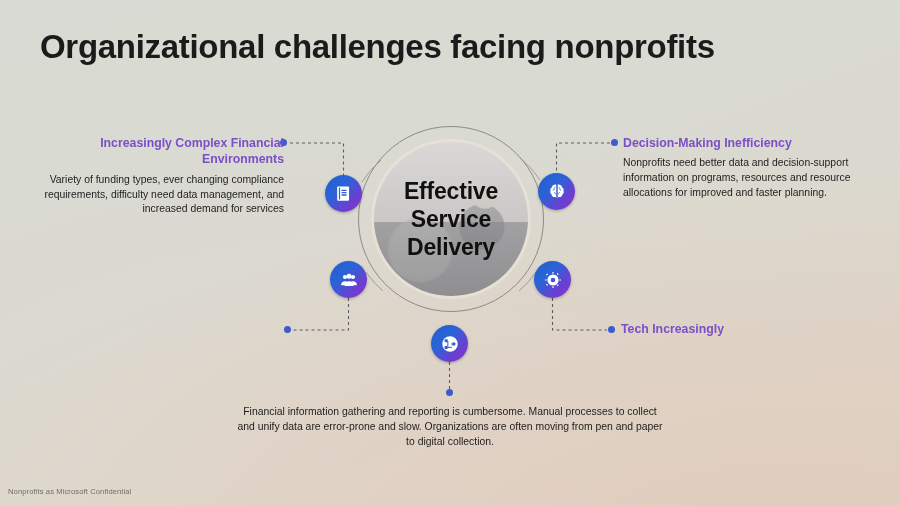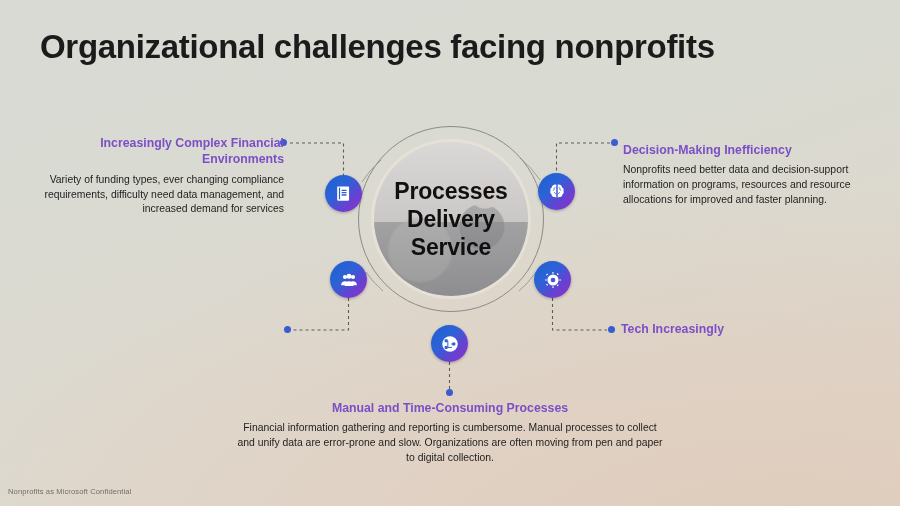--- a/index.html
+++ b/index.html
@@ -85,21 +85,21 @@
     color:#7b4fc6;font-size:12.3px;font-weight:700;line-height:1.34;
   }
   .bd{
     color:#1e1e1e;font-size:10.4px;line-height:1.42;margin-top:5px;
   }
   .t-right{text-align:right;}
   .t-left{text-align:left;}
   .t-center{text-align:center;}
 
   #b-tl{left:16px;top:135px;width:268px;}
-  #b-tr{left:623px;top:135px;width:240px;margin-top:7px;}
+  #b-tr{left:623px;top:135px;width:240px;}
   #b-bl{left:20px;top:321px;width:264px;}
   #b-br{left:621px;top:321px;width:240px;}
   #b-b {left:235px;top:400px;width:430px;}
 
   #footer{
     position:absolute;left:8px;top:487px;
     font-size:7.6px;color:#6f6f6a;letter-spacing:0.1px;
   }
 </style>
 </head>
@@ -136,23 +136,23 @@
   <div class="dot" style="left:284px;top:326px;"></div>
   <div class="dot" style="left:608px;top:326px;"></div>
   <div class="dot" style="left:446px;top:389px;"></div>
 
   <div id="ring"></div>
   <div id="photo-wrap">
     <div id="photo"></div>
   </div>
   <div id="center-label">
     <div>
-      <div>Processes</div>
+      <div>Effective</div>
+      <div>Service</div>
       <div>Delivery</div>
-      <div>Service</div>
     </div>
   </div>
 
   <div class="node n-tl">
     <span>
       <svg width="19" height="19" viewBox="0 0 24 24" fill="#fff">
         <path d="M5 3h13a1 1 0 0 1 1 1v16a1 1 0 0 1-1 1H5a1 1 0 0 1-1-1V4a1 1 0 0 1 1-1z" fill="#fff"></path>
         <rect x="6.2" y="4.6" width="1.5" height="14.8" fill="#2d5fd2"></rect>
         <rect x="9.4" y="7.2" width="6.6" height="1.7" rx="0.8" fill="#2d5fd2"></rect>
         <rect x="9.4" y="10.1" width="6.6" height="1.7" rx="0.8" fill="#2d5fd2"></rect>
@@ -217,19 +217,18 @@
     <div class="hd">Decision-Making Inefficiency</div>
     <div class="bd">Nonprofits need better data and decision-support information on programs, resources and resource allocations for improved and faster planning.</div>
   </div>
 
 
   <div class="block t-left" id="b-br">
     <div class="hd">Tech Increasingly</div>
   </div>
 
   <div class="block t-center" id="b-b">
-    <div class="hd">Manual and Time-Consuming Processes</div>
     <div class="bd">Financial information gathering and reporting is cumbersome. Manual processes to collect and unify data are error-prone and slow. Organizations are often moving from pen and paper to digital collection.</div>
   </div>
 
   <div id="footer">Nonprofits as Microsoft Confidential</div>
 
 </div>
 
 </body></html>

